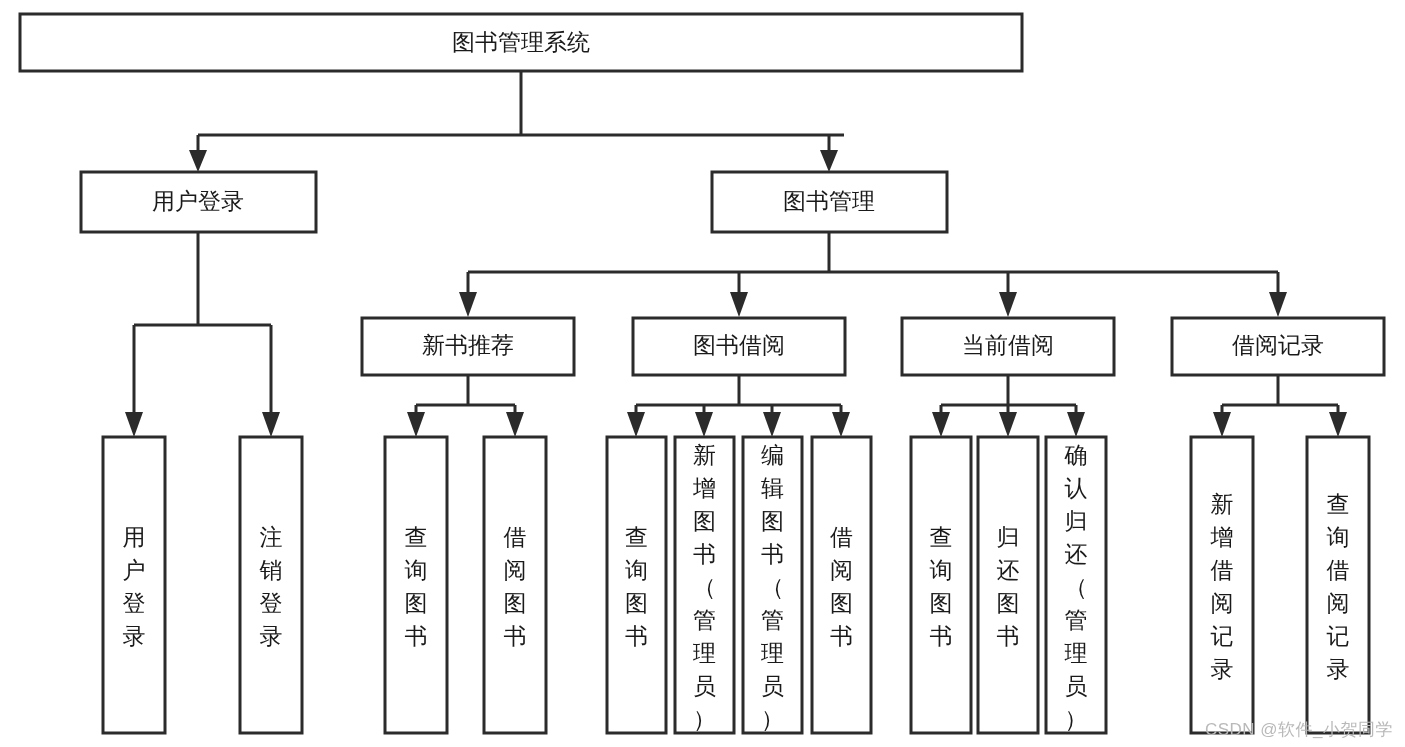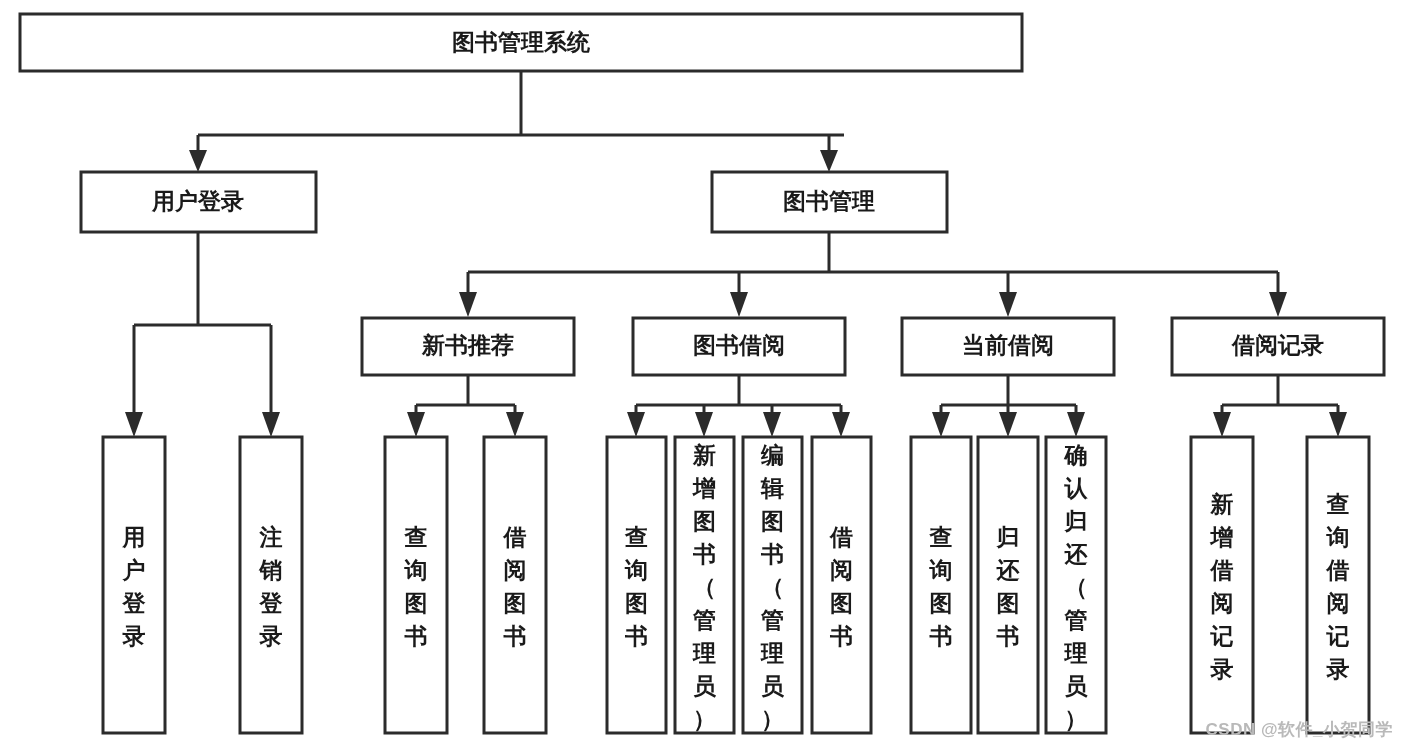--- a/index.html
+++ b/index.html
@@ -12,21 +12,20 @@
     width: 1405px;
     height: 747px;
     font-family: "Liberation Sans", "DejaVu Sans", sans-serif;
     overflow: hidden;
   }
   #diagram-root {
     position: relative;
     width: 1405px;
     height: 747px;
     background: #ffffff;
-    font-weight: bold;
   }
   svg#tree-svg {
     position: absolute;
     left: 0;
     top: 0;
     width: 1405px;
     height: 747px;
     display: block;
   }
   .node-box {

